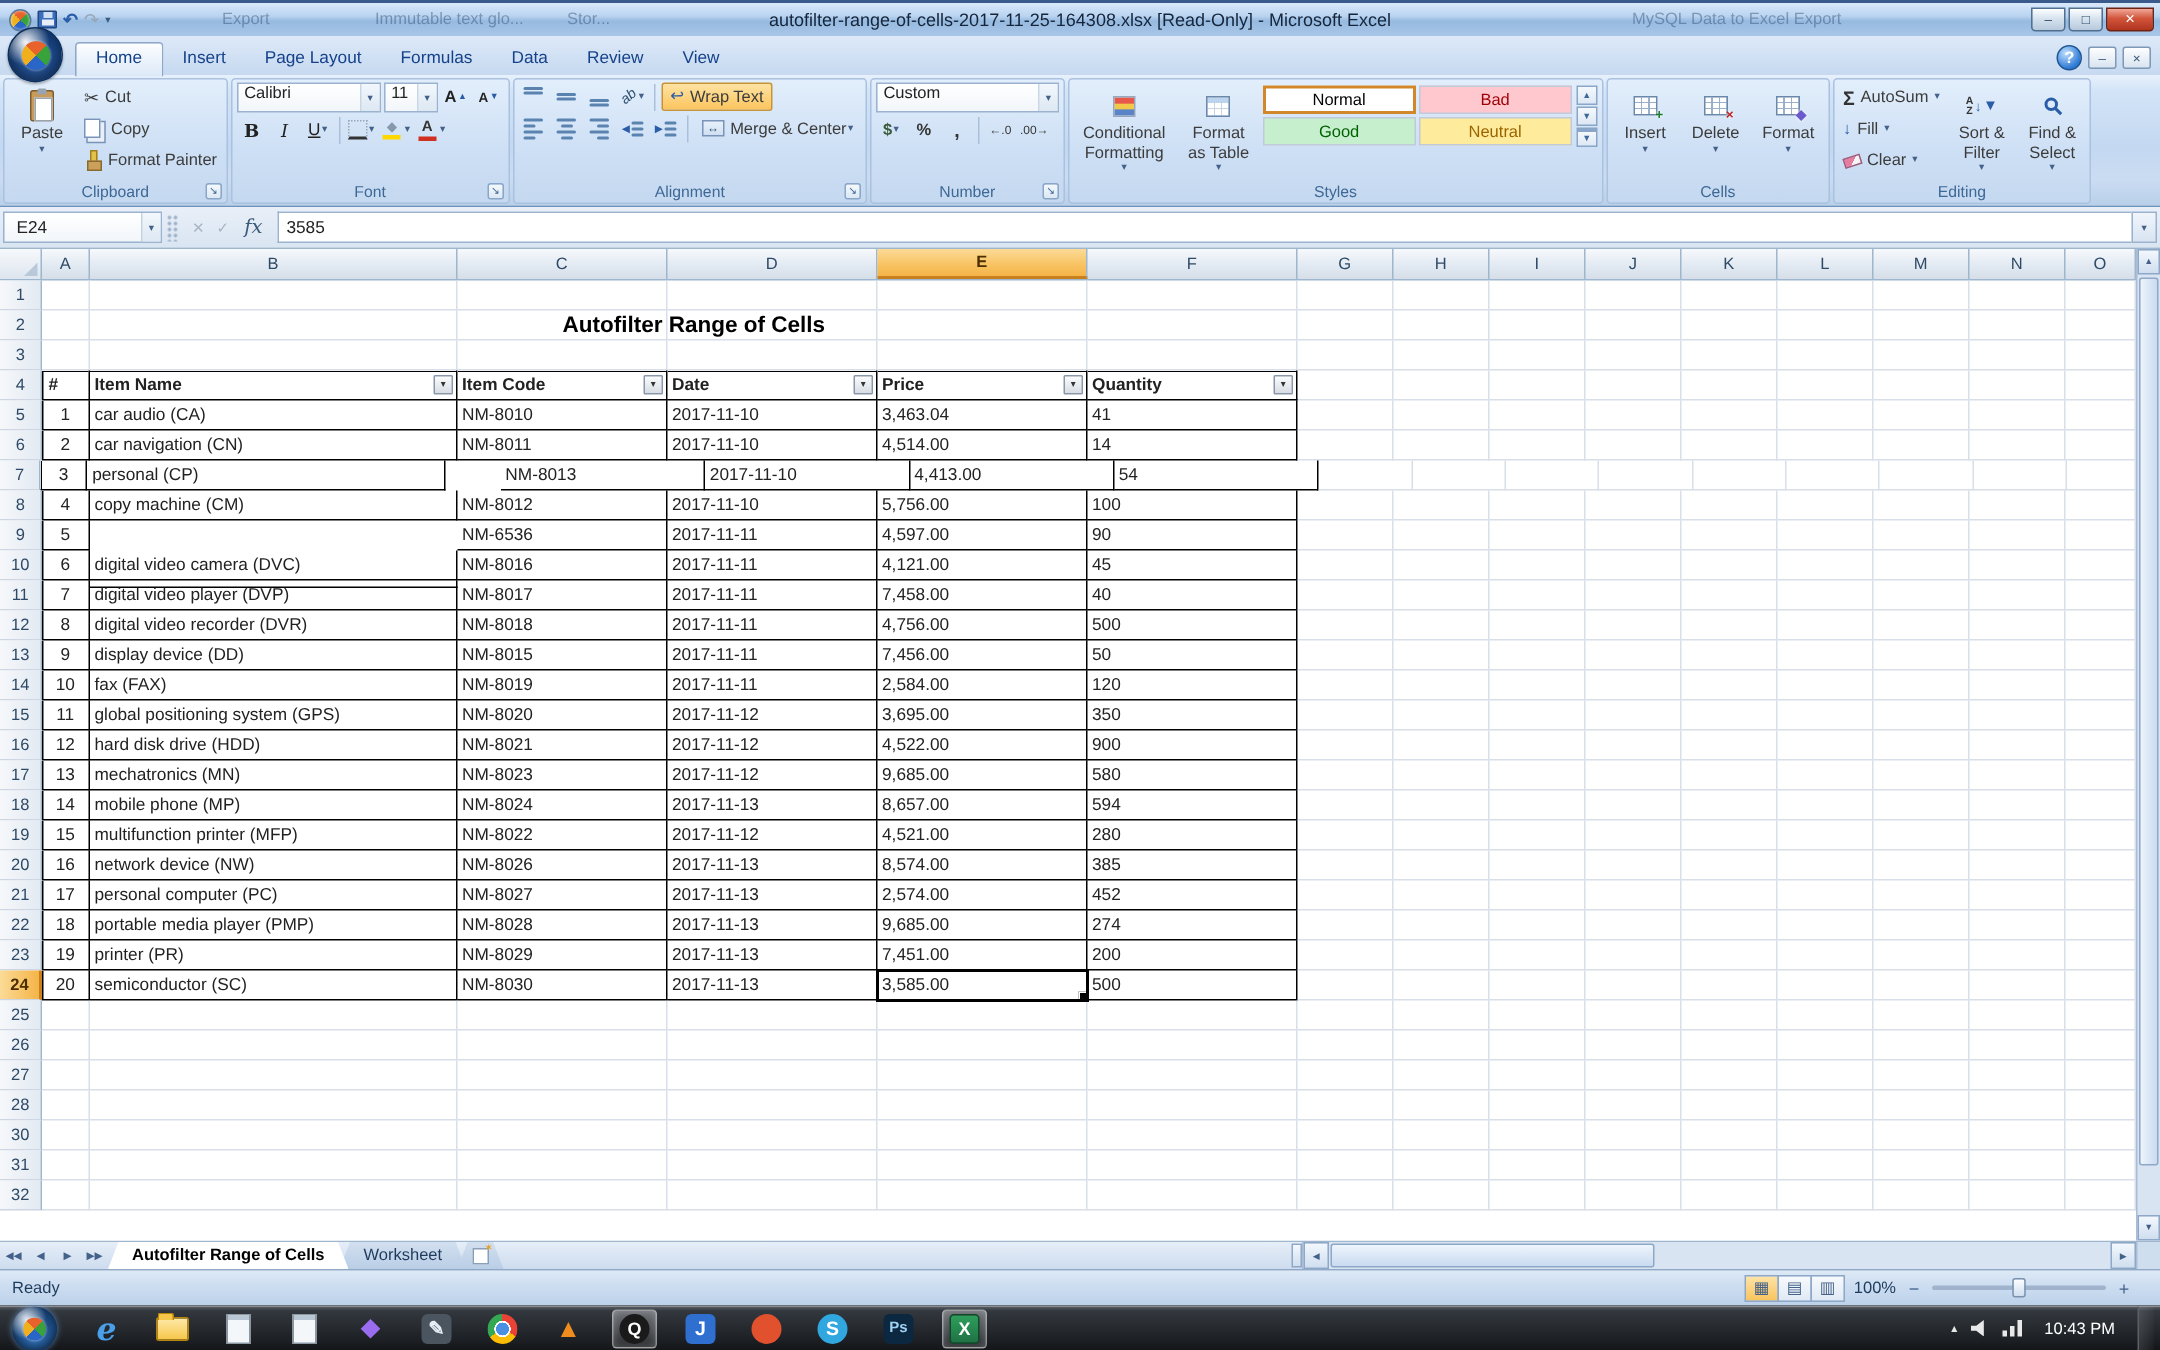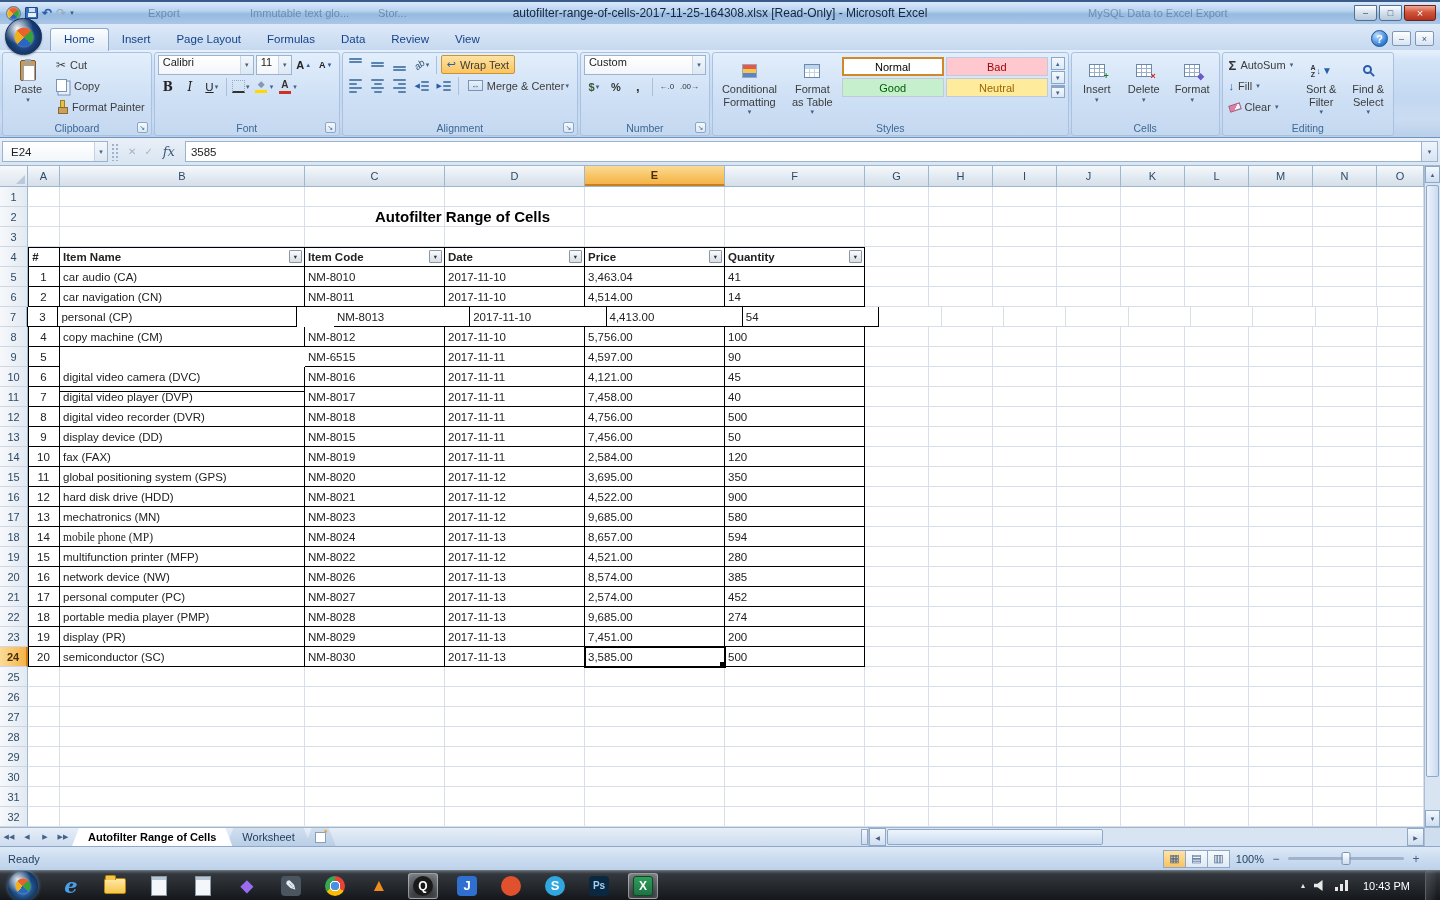--- a/index.html
+++ b/index.html
@@ -799,21 +799,21 @@
         </div>
         <div class="grow">
           <div class="rowh">9</div>
           <div class="cell tbl tbl-left ctr" style="width: 32px;">
             <span>5</span>
           </div>
           <div class="cell tbl" style="width: 245px; margin-top: 44px;">
             <span>digital camera (DC)</span>
           </div>
           <div class="cell tbl" style="width: 140px;">
-            <span>NM-6515</span>
+            <span>NM-6536</span>
           </div>
           <div class="cell tbl" style="width: 140px;">
             <span>2017-11-11</span>
           </div>
           <div class="cell tbl" style="width: 140px;">
             <span>4,597.00</span>
           </div>
           <div class="cell tbl" style="width: 140px;">
             <span>90</span>
           </div>
@@ -1065,21 +1065,21 @@
           <div class="cell" style="width: 64px;"></div>
           <div class="cell" style="width: 64px;"></div>
           <div class="cell" style="width: 64px;"></div>
           <div class="cell" style="width: 47px;"></div>
         </div>
         <div class="grow">
           <div class="rowh">18</div>
           <div class="cell tbl tbl-left ctr" style="width: 32px;">
             <span>14</span>
           </div>
-          <div class="cell tbl" style="width: 245px; font-family: Liberation Serif, serif;">
+          <div class="cell tbl" style="width: 245px;">
             <span>mobile phone (MP)</span>
           </div>
           <div class="cell tbl" style="width: 140px;">
             <span>NM-8024</span>
           </div>
           <div class="cell tbl" style="width: 140px;">
             <span>2017-11-13</span>
           </div>
           <div class="cell tbl" style="width: 140px;">
             <span>8,657.00</span>
@@ -1216,21 +1216,21 @@
           <div class="cell" style="width: 64px;"></div>
           <div class="cell" style="width: 64px;"></div>
           <div class="cell" style="width: 47px;"></div>
         </div>
         <div class="grow">
           <div class="rowh">23</div>
           <div class="cell tbl tbl-left ctr" style="width: 32px;">
             <span>19</span>
           </div>
           <div class="cell tbl" style="width: 245px;">
-            <span>display (PR)</span>
+            <span>printer (PR)</span>
           </div>
           <div class="cell tbl" style="width: 140px;">
             <span>NM-8029</span>
           </div>
           <div class="cell tbl" style="width: 140px;">
             <span>2017-11-13</span>
           </div>
           <div class="cell tbl" style="width: 140px;">
             <span>7,451.00</span>
           </div>
@@ -1326,38 +1326,20 @@
           <div class="cell" style="width: 64px;"></div>
           <div class="cell" style="width: 64px;"></div>
           <div class="cell" style="width: 64px;"></div>
           <div class="cell" style="width: 64px;"></div>
           <div class="cell" style="width: 64px;"></div>
           <div class="cell" style="width: 64px;"></div>
           <div class="cell" style="width: 47px;"></div>
         </div>
         <div class="grow">
           <div class="rowh">28</div>
-          <div class="cell" style="width: 32px;"></div>
-          <div class="cell" style="width: 245px;"></div>
-          <div class="cell" style="width: 140px;"></div>
-          <div class="cell" style="width: 140px;"></div>
-          <div class="cell" style="width: 140px;"></div>
-          <div class="cell" style="width: 140px;"></div>
-          <div class="cell" style="width: 64px;"></div>
-          <div class="cell" style="width: 64px;"></div>
-          <div class="cell" style="width: 64px;"></div>
-          <div class="cell" style="width: 64px;"></div>
-          <div class="cell" style="width: 64px;"></div>
-          <div class="cell" style="width: 64px;"></div>
-          <div class="cell" style="width: 64px;"></div>
-          <div class="cell" style="width: 64px;"></div>
-          <div class="cell" style="width: 47px;"></div>
-        </div>
-        <div class="grow">
-          <div class="rowh">29</div>
           <div class="cell" style="width: 32px;"></div>
           <div class="cell" style="width: 245px;"></div>
           <div class="cell" style="width: 140px;"></div>
           <div class="cell" style="width: 140px;"></div>
           <div class="cell" style="width: 140px;"></div>
           <div class="cell" style="width: 140px;"></div>
           <div class="cell" style="width: 64px;"></div>
           <div class="cell" style="width: 64px;"></div>
           <div class="cell" style="width: 64px;"></div>
           <div class="cell" style="width: 64px;"></div>

